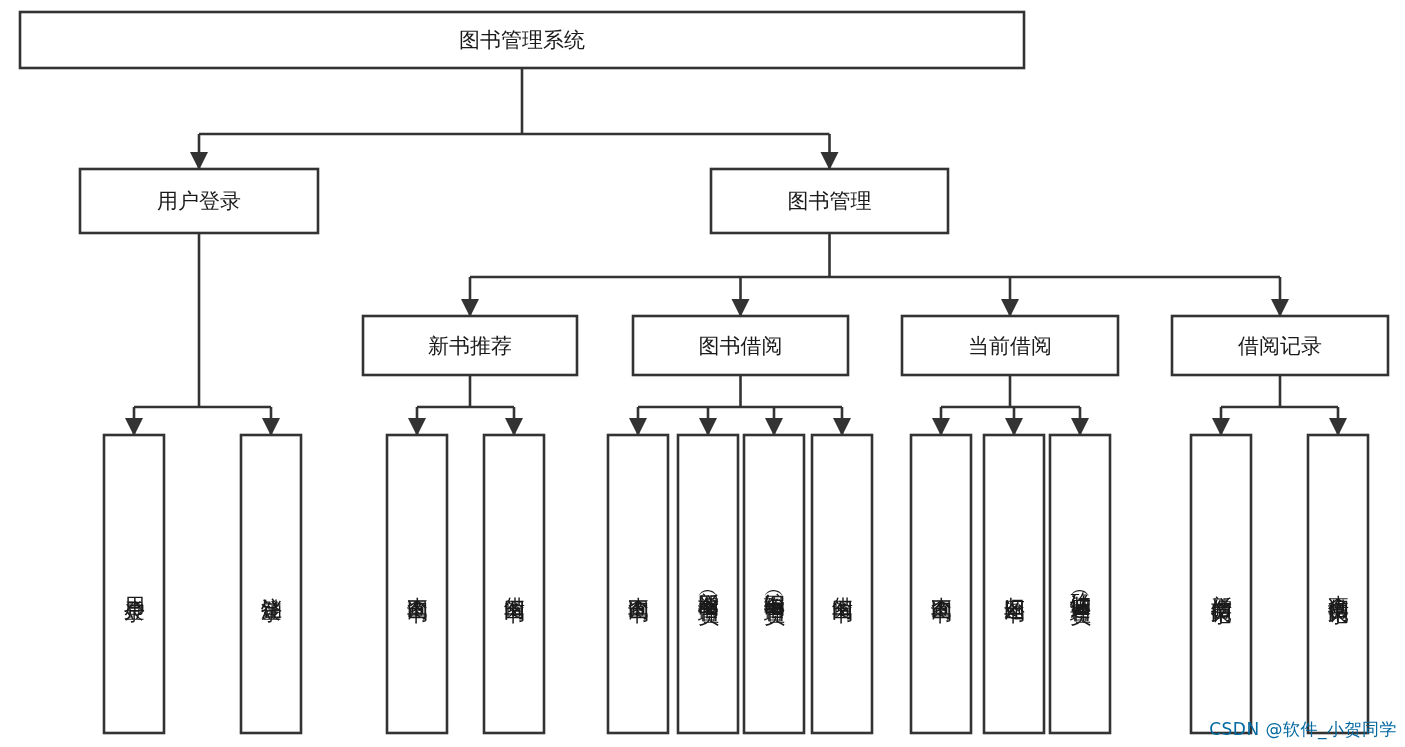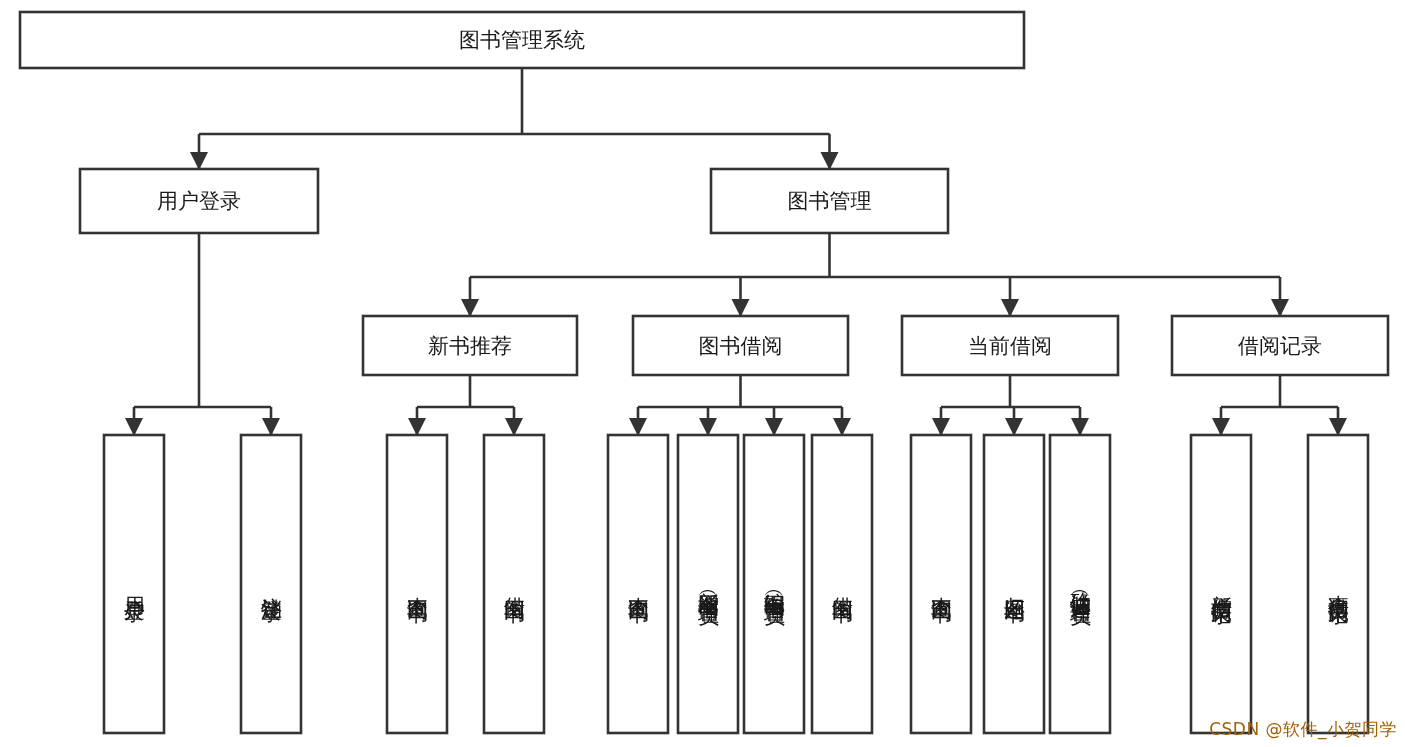--- a/index.html
+++ b/index.html
@@ -70,21 +70,21 @@
     color: #1a1a1a;
     white-space: nowrap;
     text-align: center;
   }
   .watermark {
     position: absolute;
     right: 8px;
     bottom: 6px;
     font-family: "DejaVu Sans", "Liberation Sans", sans-serif;
     font-size: 17px;
-    color: #a16207;
+    color: #0369a1;
     letter-spacing: 0.5px;
     white-space: nowrap;
     user-select: none;
   }
 </style>
 </head>
 <body>
 
 <div id="diagram-root">
 

